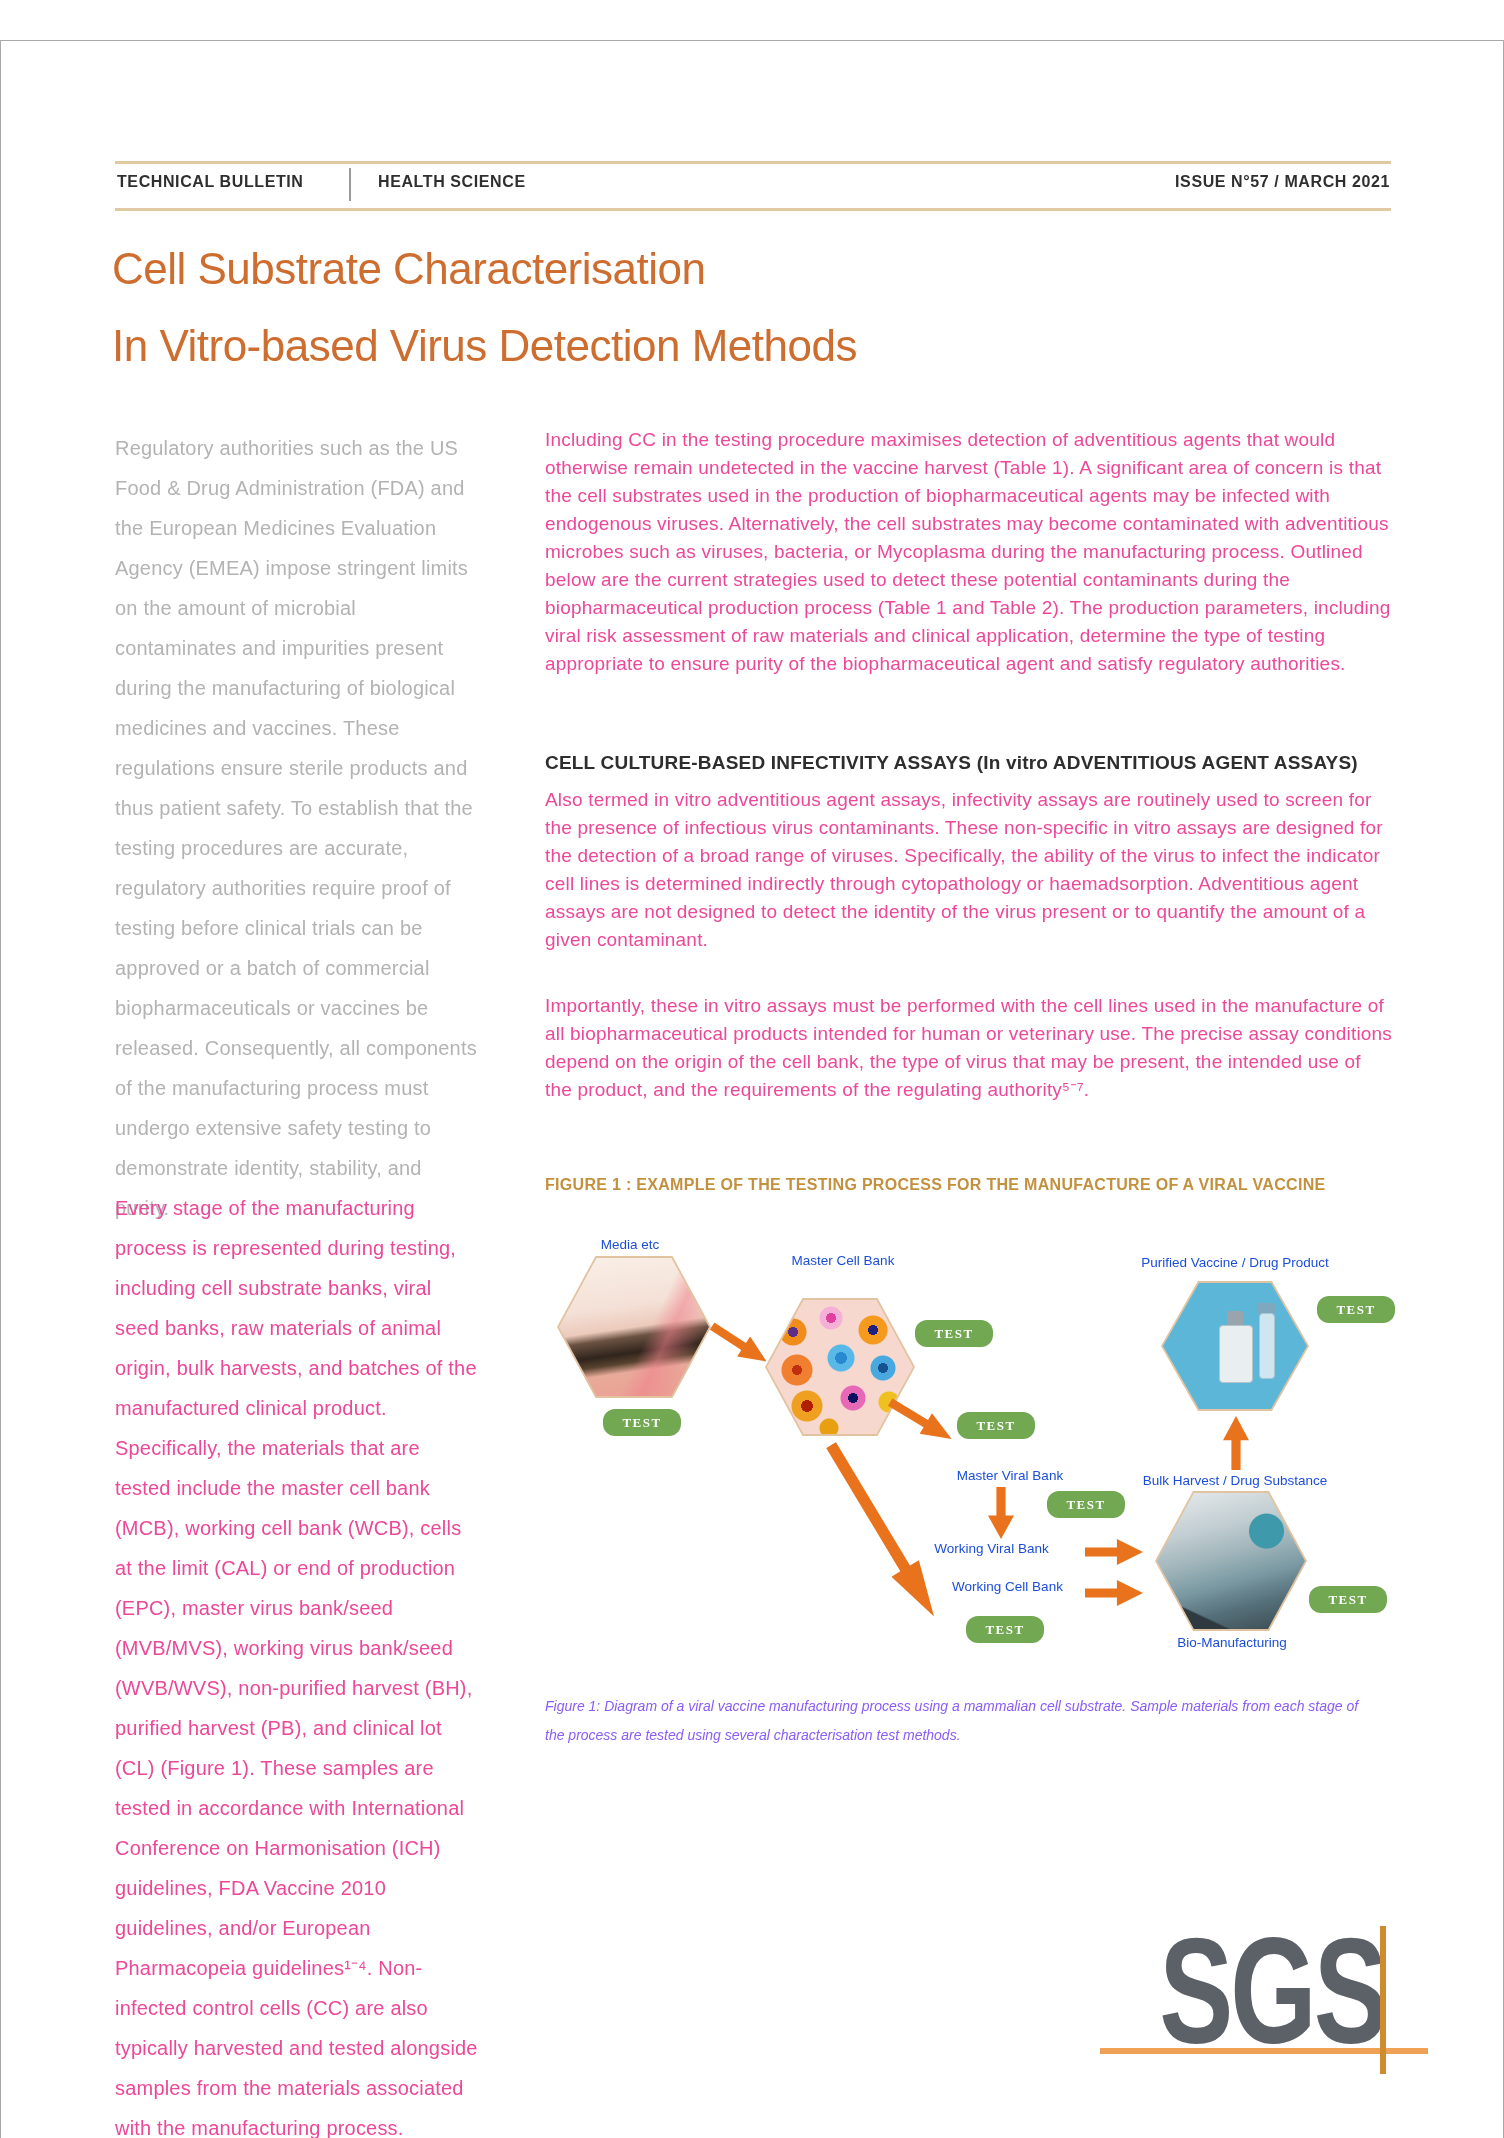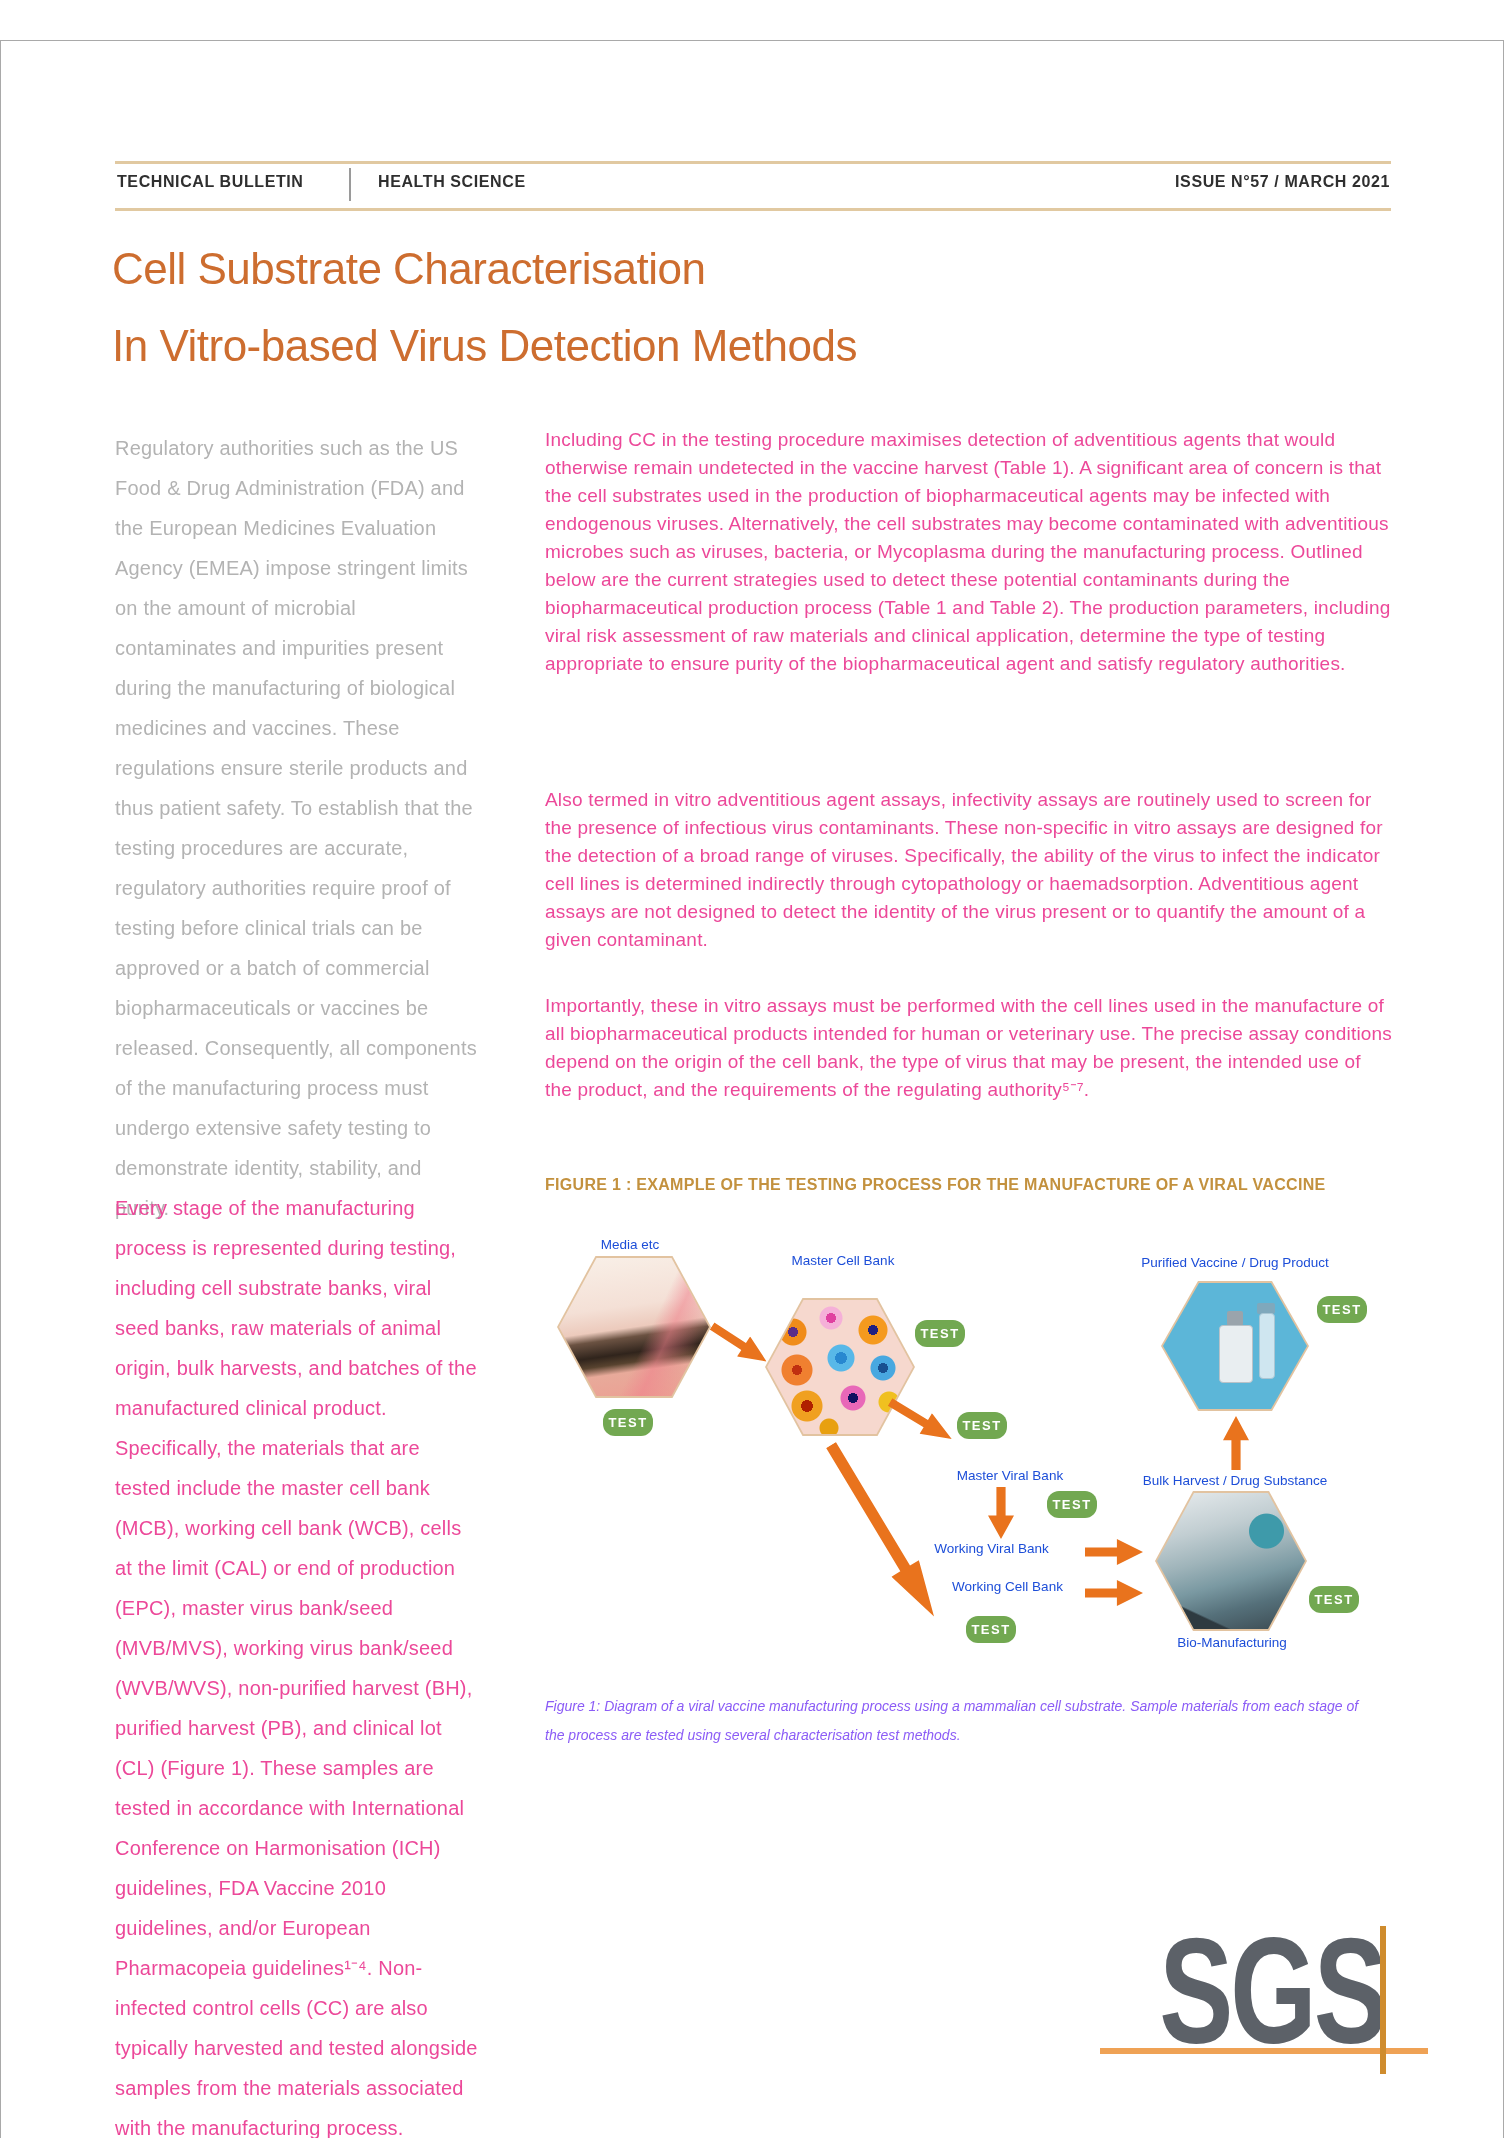--- a/index.html
+++ b/index.html
@@ -53,23 +53,23 @@
       radial-gradient(circle at 74% 28%,#3e9aaa 0 17px,rgba(0,0,0,0) 18px),
       linear-gradient(25deg,#2e3a40 0 16%,rgba(0,0,0,0) 17%),
       linear-gradient(165deg,#e8ecee 0%,#c2ced2 28%,#9fb4ba 46%,#7a99a2 62%,#55707a 78%,#39474e 100%);
   }
   .vial{position:absolute;border-radius:4px;}
   .vial-body1{left:56px;top:42px;width:32px;height:56px;background:#e9eef1;border:1px solid #b9c2c8;}
   .vial-cap1{left:64px;top:28px;width:16px;height:15px;background:#9aa4ac;border-radius:2px;}
   .vial-body2{left:96px;top:30px;width:14px;height:64px;background:#cfe6f0;border:1px solid #a9c6d4;}
   .vial-cap2{left:94px;top:20px;width:18px;height:11px;background:#7fa8bc;border-radius:2px;}
   .badge{
-    position:absolute;width:50px;height:27px;background:#72a851;border-radius:12px;
+    position:absolute;width:78px;height:27px;background:#72a851;border-radius:12px;
     color:#ffffff;font-size:13px;font-weight:bold;letter-spacing:1.5px;
-    display:flex;align-items:center;justify-content:center;
+    display:flex;align-items:center;justify-content:center;font-family:Liberation Serif, serif;
   }
   .arrow{position:absolute;transform-origin:left center;}
   .arrow svg{display:block;width:100%;height:100%;}
 
   
   .sgs-hline{position:absolute;left:1100px;top:2008px;width:328px;height:6px;background:#efa255;}
   .sgs-vline{position:absolute;left:1380px;top:1886px;width:6px;height:148px;background:#cf8c2e;}
   .sgs-text{
     position:absolute;right:119px;top:1876px;font-size:150px;line-height:1;font-weight:bold;
     color:#5c6168;letter-spacing:-4px;transform:scaleX(.74);transform-origin:right bottom;
@@ -89,20 +89,21 @@
 
   <h1 class="doc-title" style="margin:0;font-weight:400">
     <span>Cell Substrate Characterisation</span>
     <span>In Vitro-based Virus Detection Methods</span>
   </h1>
 
   <p class="para leftcol gray" style="top:388px;margin:0">Regulatory authorities such as the US Food &amp; Drug Administration (FDA) and the European Medicines Evaluation Agency (EMEA) impose stringent limits on the amount of microbial contaminates and impurities present during the manufacturing of biological medicines and vaccines. These regulations ensure sterile products and thus patient safety. To establish that the testing procedures are accurate, regulatory authorities require proof of testing before clinical trials can be approved or a batch of commercial biopharmaceuticals or vaccines be released. Consequently, all components of the manufacturing process must undergo extensive safety testing to demonstrate identity, stability, and purity.</p>
   <p class="para leftcol" style="top:1148px;margin:0">Every stage of the manufacturing process is represented during testing, including cell substrate banks, viral seed banks, raw materials of animal origin, bulk harvests, and batches of the manufactured clinical product. Specifically, the materials that are tested include the master cell bank (MCB), working cell bank (WCB), cells at the limit (CAL) or end of production (EPC), master virus bank/seed (MVB/MVS), working virus bank/seed (WVB/WVS), non-purified harvest (BH), purified harvest (PB), and clinical lot (CL) (Figure 1). These samples are tested in accordance with International Conference on Harmonisation (ICH) guidelines, FDA Vaccine 2010 guidelines, and/or European Pharmacopeia guidelines¹⁻⁴. Non-infected control cells (CC) are also typically harvested and tested alongside samples from the materials associated with the manufacturing process.</p>
 
   <p class="para" style="left:545px;top:386px;width:848px;margin:0">Including CC in the testing procedure maximises detection of adventitious agents that would otherwise remain undetected in the vaccine harvest (Table 1). A significant area of concern is that the cell substrates used in the production of biopharmaceutical agents may be infected with endogenous viruses. Alternatively, the cell substrates may become contaminated with adventitious microbes such as viruses, bacteria, or Mycoplasma during the manufacturing process. Outlined below are the current strategies used to detect these potential contaminants during the biopharmaceutical production process (Table 1 and Table 2). The production parameters, including viral risk assessment of raw materials and clinical application, determine the type of testing appropriate to ensure purity of the biopharmaceutical agent and satisfy regulatory authorities.</p>
+  <h2 class="sec-head" style="top:712px;margin:0">CELL CULTURE-BASED INFECTIVITY ASSAYS (In vitro ADVENTITIOUS AGENT ASSAYS)</h2>
   <p class="para" style="left:545px;top:746px;width:848px;margin:0">Also termed in vitro adventitious agent assays, infectivity assays are routinely used to screen for the presence of infectious virus contaminants. These non-specific in vitro assays are designed for the detection of a broad range of viruses. Specifically, the ability of the virus to infect the indicator cell lines is determined indirectly through cytopathology or haemadsorption. Adventitious agent assays are not designed to detect the identity of the virus present or to quantify the amount of a given contaminant.</p>
   <p class="para" style="left:545px;top:952px;width:848px;margin:0">Importantly, these in vitro assays must be performed with the cell lines used in the manufacture of all biopharmaceutical products intended for human or veterinary use. The precise assay conditions depend on the origin of the cell bank, the type of virus that may be present, the intended use of the product, and the requirements of the regulating authority⁵⁻⁷.</p>
   <h3 class="fig-head" style="top:1136px;margin:0">FIGURE 1 : EXAMPLE OF THE TESTING PROCESS FOR THE MANUFACTURE OF A VIRAL VACCINE</h3>
 
   <div class="figure">
 
     <div class="fig-label" style="left:10px;top:26px;width:150px">Media etc</div>
     <div class="fig-label" style="left:238px;top:42px;width:120px">Master Cell Bank</div>
     <div class="fig-label" style="left:570px;top:44px;width:240px">Purified Vaccine / Drug Product</div>
     <div class="fig-label" style="left:385px;top:257px;width:160px">Master Viral Bank</div>

